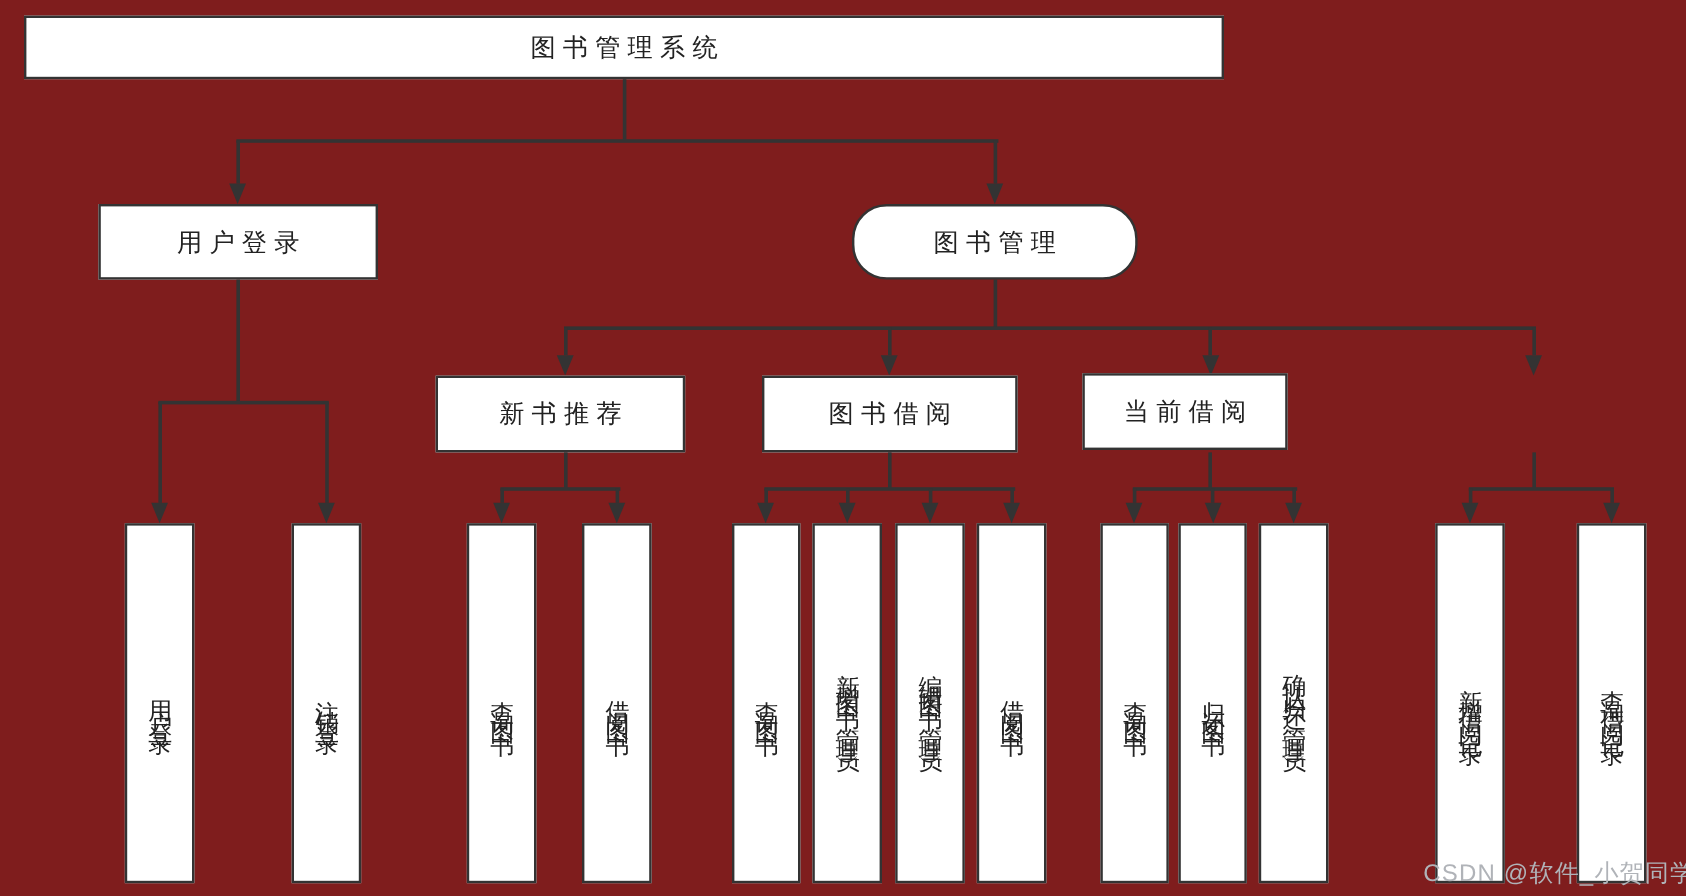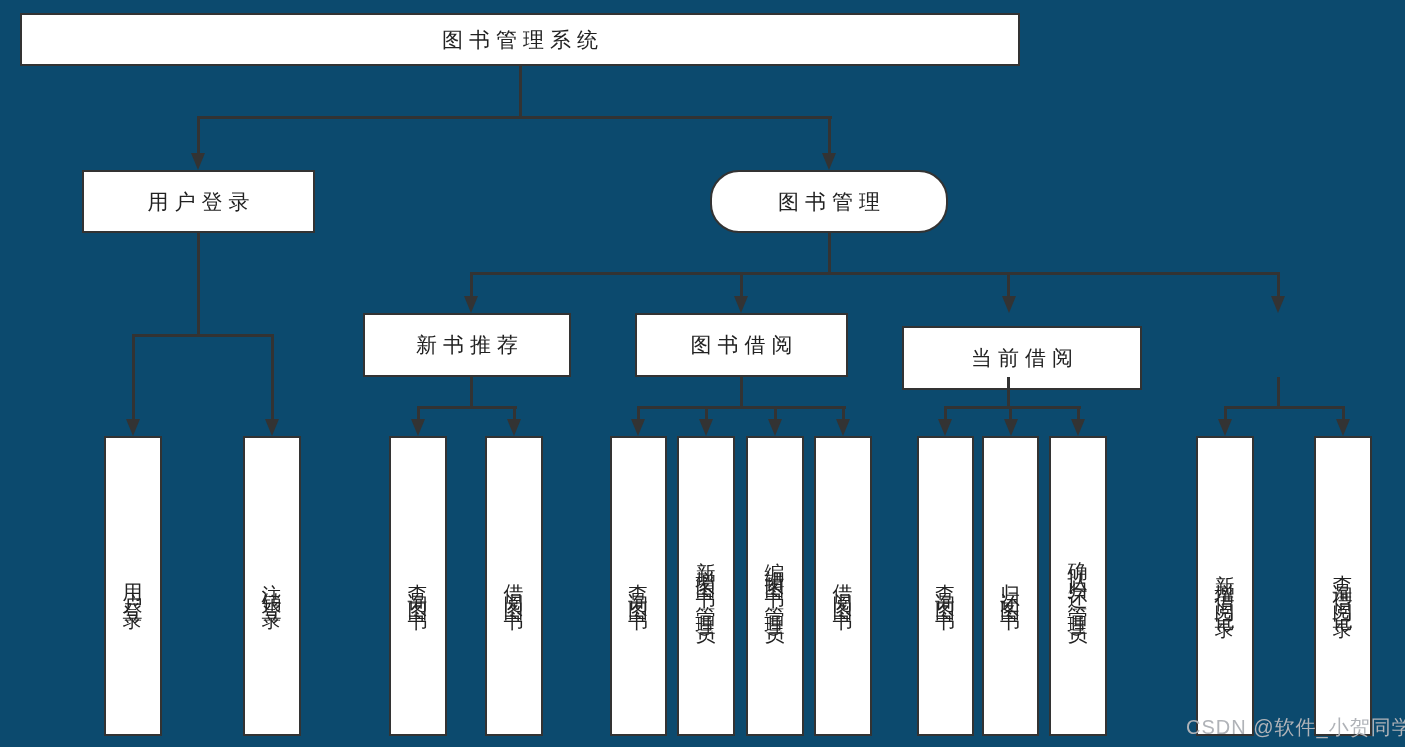--- a/index.html
+++ b/index.html
@@ -5,21 +5,21 @@
   html, body {
     margin: 0;
     padding: 0;
     background: #ffffff;
     font-family: "Liberation Sans", sans-serif;
   }
   #canvas {
     position: relative;
     width: 1405px;
     height: 747px;
-    background: #0c4a6e;
+    background: #7f1d1d;
     overflow: hidden;
   }
   
   .node {
     position: absolute;
     box-sizing: border-box;
     border: 2.5px solid #333333;
     background: #ffffff;
     display: flex;
     align-items: center;
@@ -104,21 +104,21 @@
   <div class="drop" style="left:739.5px; top:273px; height:23px;"></div>
   <div class="drop" style="left:1007px;  top:273px; height:23px;"></div>
   <div class="drop" style="left:1276.5px;top:273px; height:23px;"></div>
 
   <div class="node" style="left:363px; top:313px; width:208px; height:64px;text-align:center;">
     <span class="lbl">新书推荐</span>
   </div>
   <div class="node" style="left:635px; top:313px; width:213px; height:64px;text-align:center;">
     <span class="lbl">图书借阅</span>
   </div>
-  <div class="node" style="left:902px; top:326px; width:240px; height:64px;">
+  <div class="node" style="left:902px; top:311px; width:171px; height:64px;">
     <span class="lbl">当前借阅</span>
   </div>
 
   <div class="vline" style="left:469.5px; top:377px; height:30px;"></div>
   <div class="hline" style="left:416.5px; top:405.5px; width:100px;"></div>
   <div class="drop" style="left:416.5px; top:407px; height:12px;"></div>
   <div class="drop" style="left:512.5px; top:407px; height:12px;"></div>
 
   <div class="vline" style="left:739.5px; top:377px; height:30px;"></div>
   <div class="hline" style="left:636.5px; top:405.5px; width:209px;"></div>

